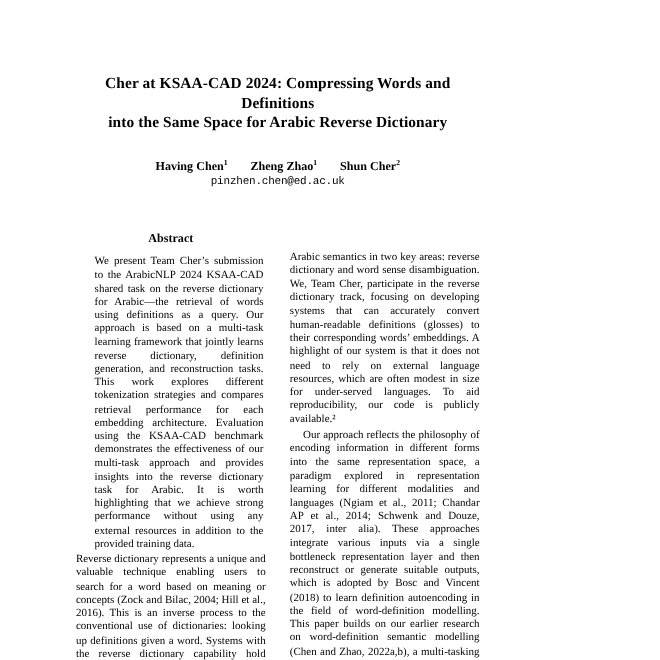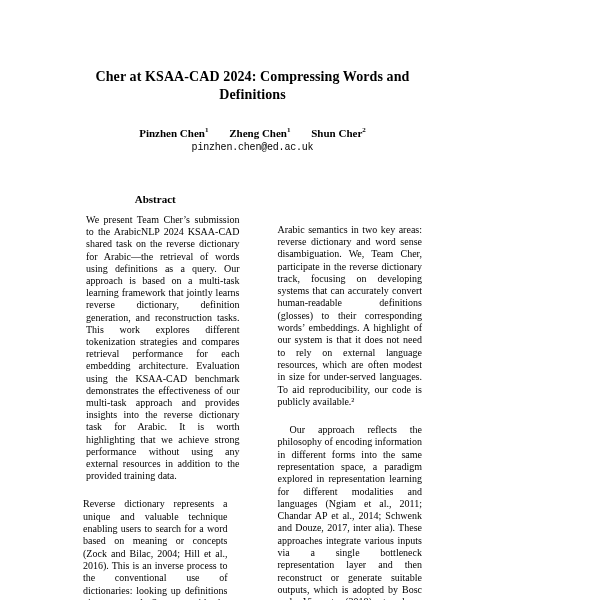--- a/index.html
+++ b/index.html
@@ -70,35 +70,36 @@
     text-align: justify;
     font-family: Liberation Serif, serif;
   }
   .section-heading {
     font-size: 11.5px;
     font-weight: bold;
     margin: 16px 0 9px 0;
     text-align: left;
   }
   .section-heading .sec-title { margin-left: 13px; }
-  p.body-para { margin: 16px; }
+  p.body-para { margin: 2px; }
   p.indented { text-indent: 12px; }
 </style>
 </head>
 <body>
 
 <div class="page">
 
   <h1 class="paper-title">
     <span>Cher at KSAA-CAD 2024: Compressing Words and Definitions</span><br>
+    <span>into the Same Space for Arabic Reverse Dictionary</span>
   </h1>
 
   <div class="author-block">
-    <span class="author"><span>Pinzhen Chen</span><sup>1</sup></span>
-    <span class="author"><span>Zheng Chen</span><sup>1</sup></span>
+    <span class="author"><span>Having Chen</span><sup>1</sup></span>
+    <span class="author"><span>Zheng Zhao</span><sup>1</sup></span>
     <span class="author"><span>Shun Cher</span><sup>2</sup></span>
   </div>
 
 
   <div class="email">pinzhen.chen@ed.ac.uk</div>
 
   <div class="columns">
 
     <div class="column column-left">
       <h2 class="abstract-heading">Abstract</h2>

